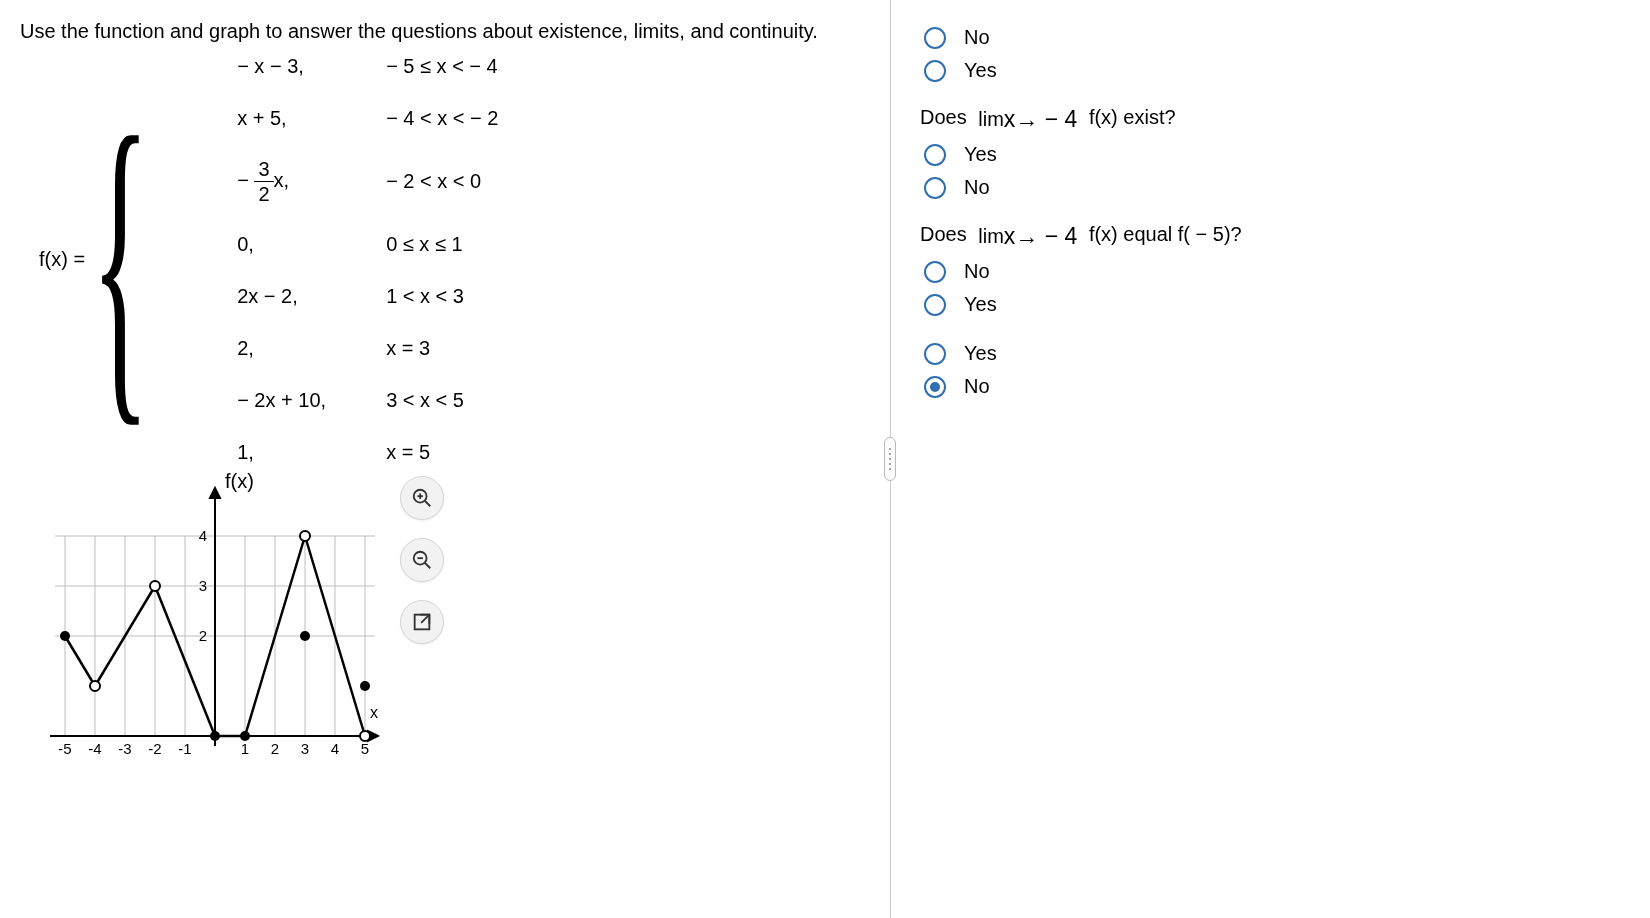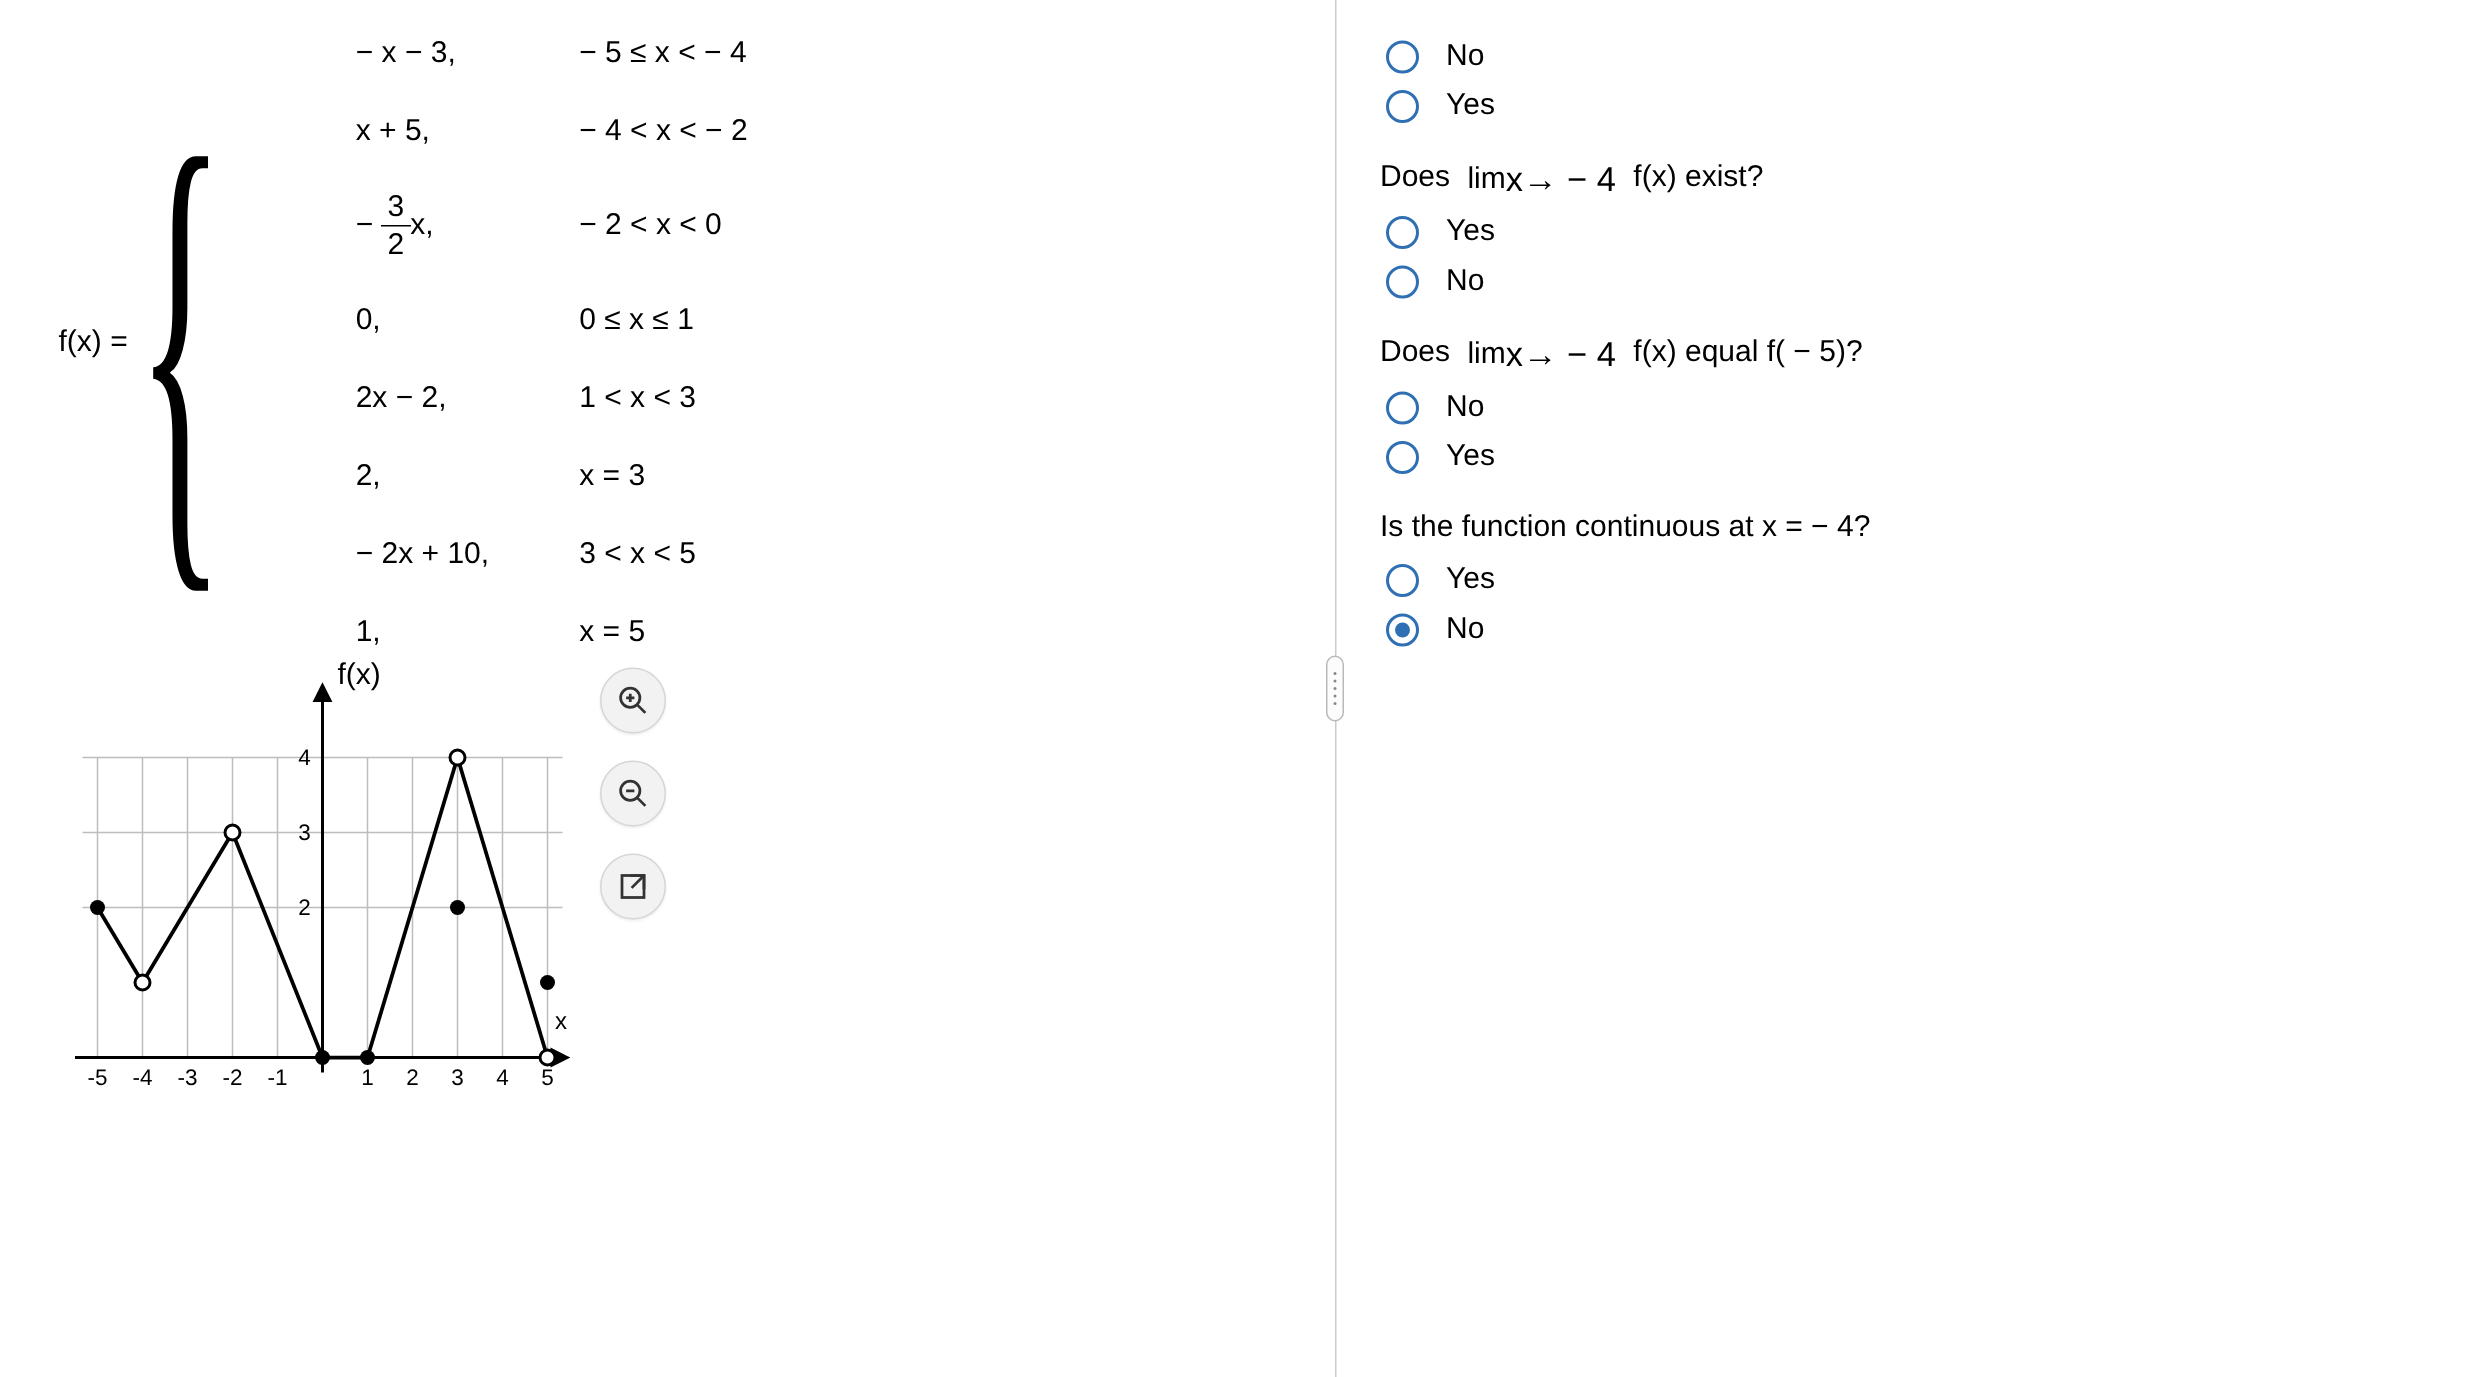--- a/index.html
+++ b/index.html
@@ -61,20 +61,21 @@
   }
   .tool-btn svg { width:22px; height:22px; }
   .graph-label-fx { position:absolute; left: 205px; top: -6px; font-size:20px; }
   .graph-label-x  { position:absolute; left: 350px; top: 228px; font-size:16px; }
 </style>
 </head>
 <body>
 
 <div class="container">
   <div class="left-panel">
+    <div class="intro">Use the function and graph to answer the questions about existence, limits, and continuity.</div>
 
     <div class="func-block">
       <span class="fx-label">f(x) = </span>
       <span class="brace">{</span>
       <div class="piecewise">
         <span class="expr">− x − 3,</span>
         <span class="cond">− 5 ≤ x &lt; − 4</span>
 
         <span class="expr">x + 5,</span>
         <span class="cond">− 4 &lt; x &lt; − 2</span>
@@ -254,21 +255,20 @@
           <span class="radio"></span>
           <span class="opt-label">No</span>
         </div>
       <div class="option">
           <span class="radio"></span>
           <span class="opt-label">Yes</span>
         </div>
     </div>
 
     <div class="q-block">
-      <div class="question">Is the function continuous at x = − 4?</div>
       <div class="option">
           <span class="radio"></span>
           <span class="opt-label">Yes</span>
         </div>
       <div class="option">
           <span class="radio sel"></span>
           <span class="opt-label">No</span>
         </div>
     </div>
   </div>

